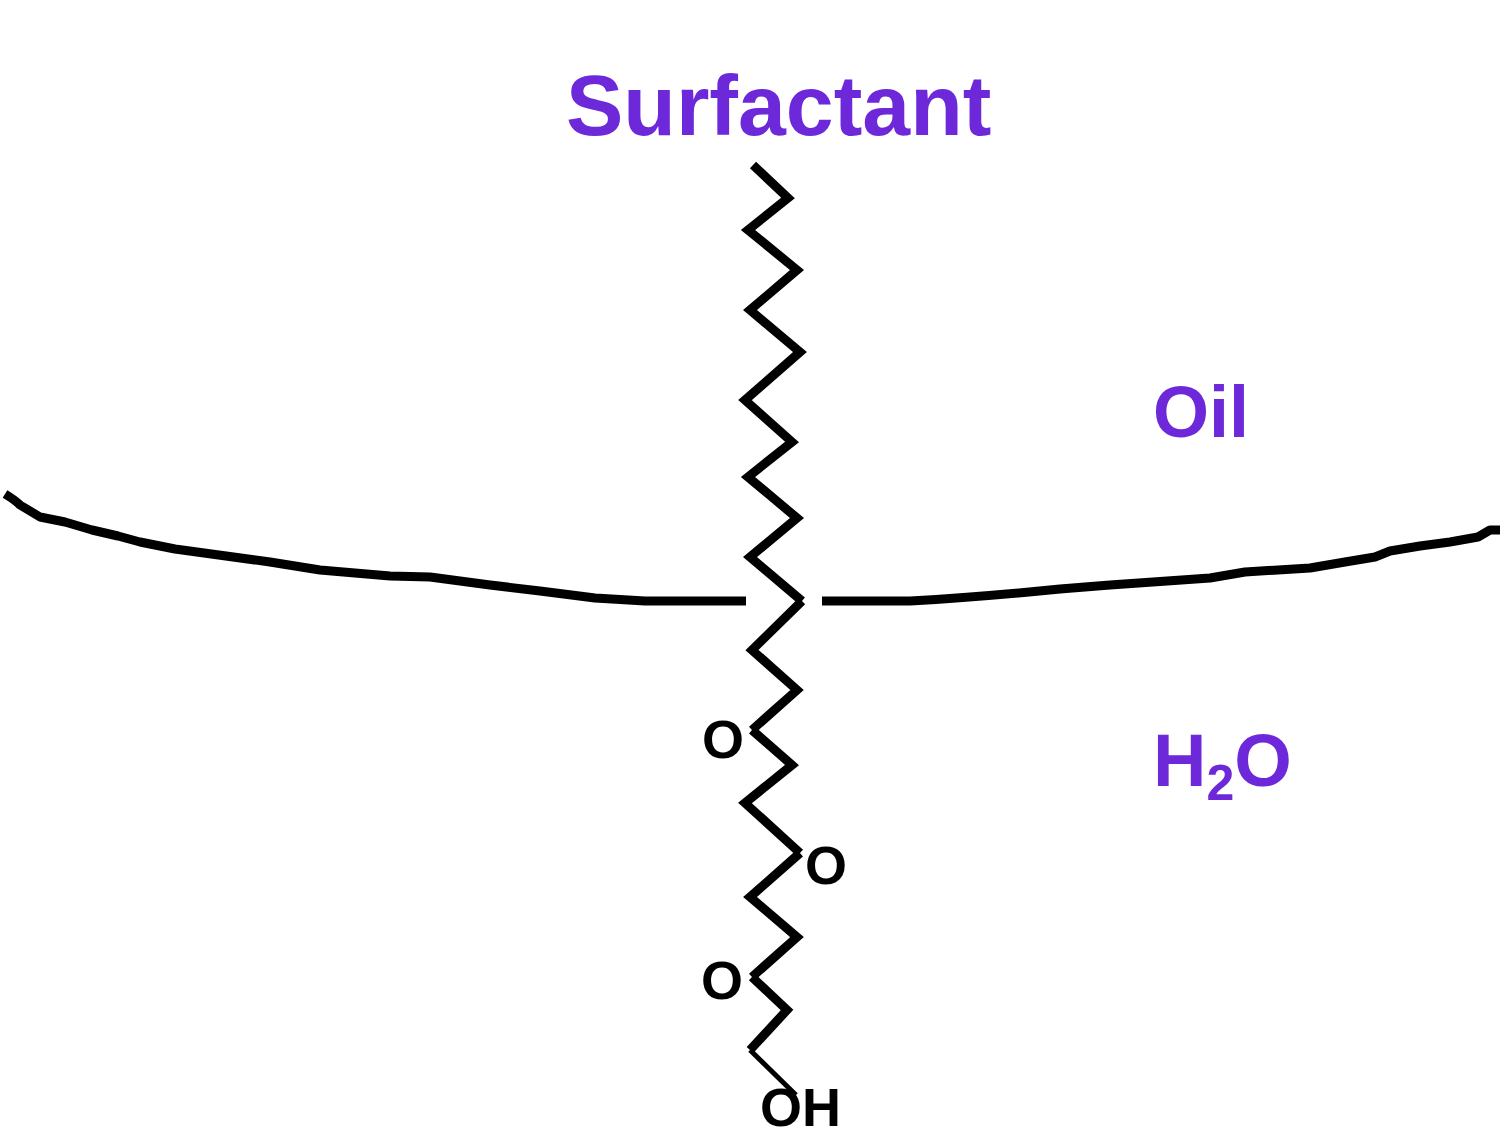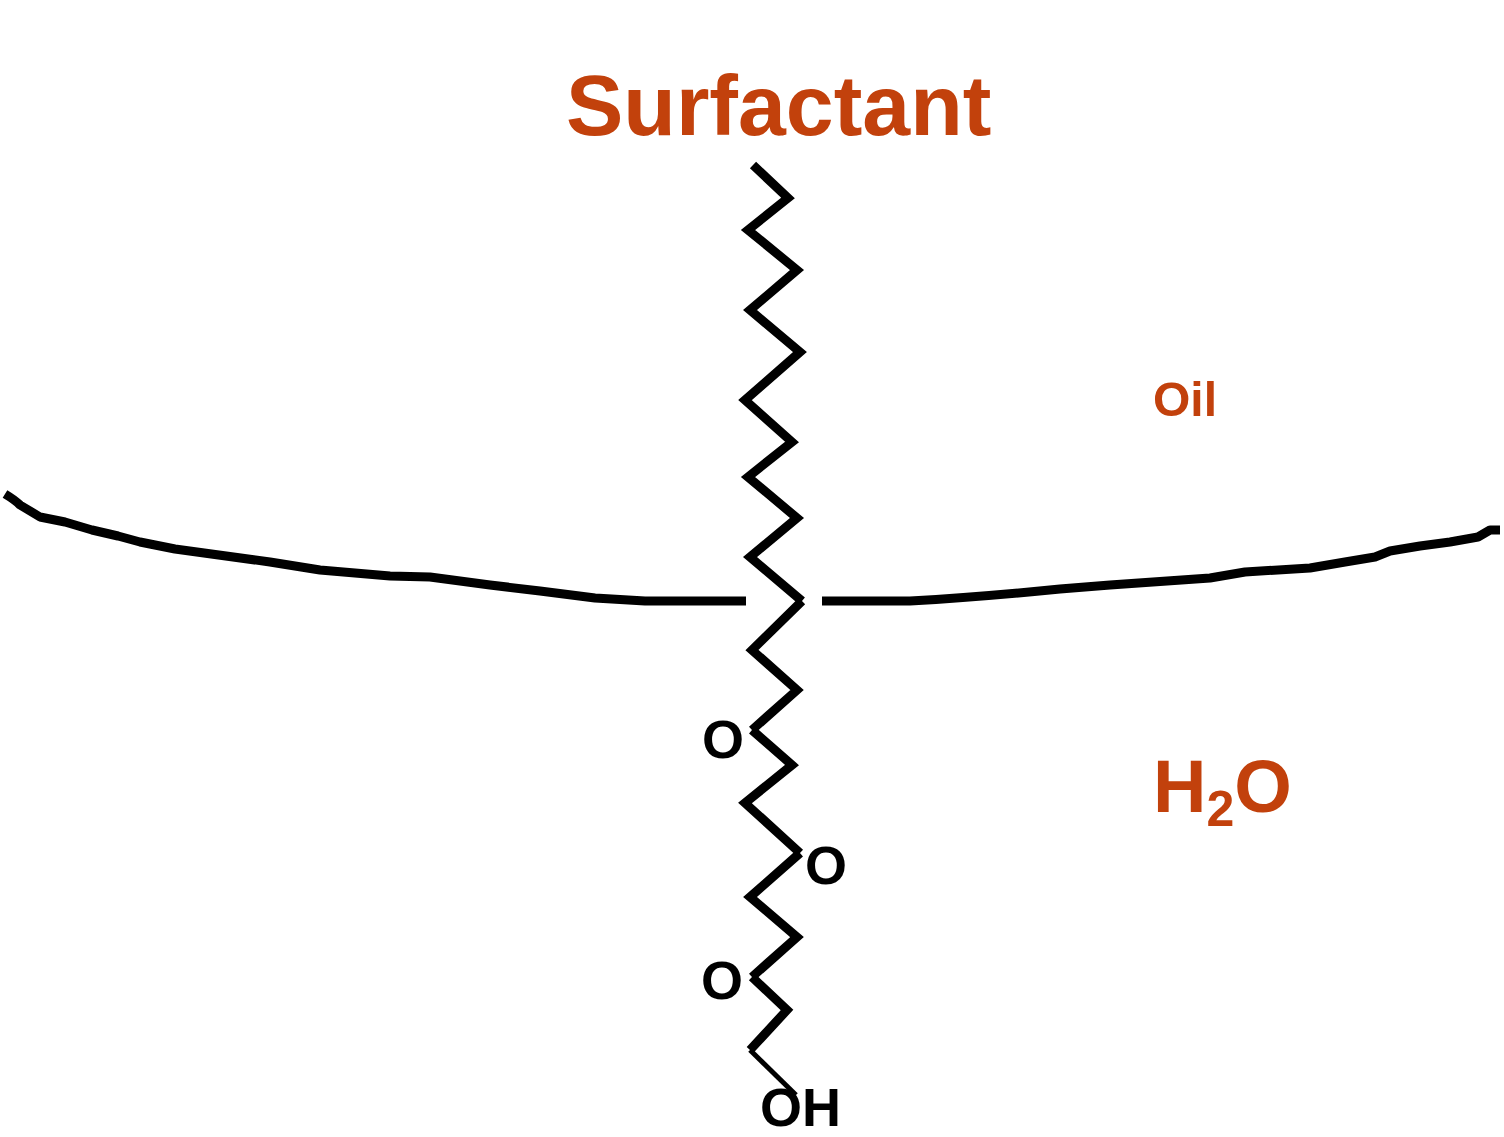--- a/index.html
+++ b/index.html
@@ -18,37 +18,37 @@
       position: absolute;
       left: 0;
       top: 0;
       width: 1504px;
       height: 1137px;
     }
     .label {
       position: absolute;
       font-family: "Liberation Sans", sans-serif;
       font-weight: bold;
-      color: #c2410c;
+      color: #6d28d9;
       line-height: 1;
       white-space: nowrap;
     }
     .title {
       left: 566px;
       top: 62px;
       font-size: 86px;
     }
     .oil {
       left: 1153px;
       top: 376px;
-      font-size: 48px;
+      font-size: 72px;
     }
     .water {
       left: 1153px;
-      top: 750px;
+      top: 724px;
       font-size: 74px;
     }
     .water sub {
       font-size: 50px;
       vertical-align: -14px;
       line-height: 0;
     }
     .atom {
       position: absolute;
       font-family: "Liberation Sans", sans-serif;

